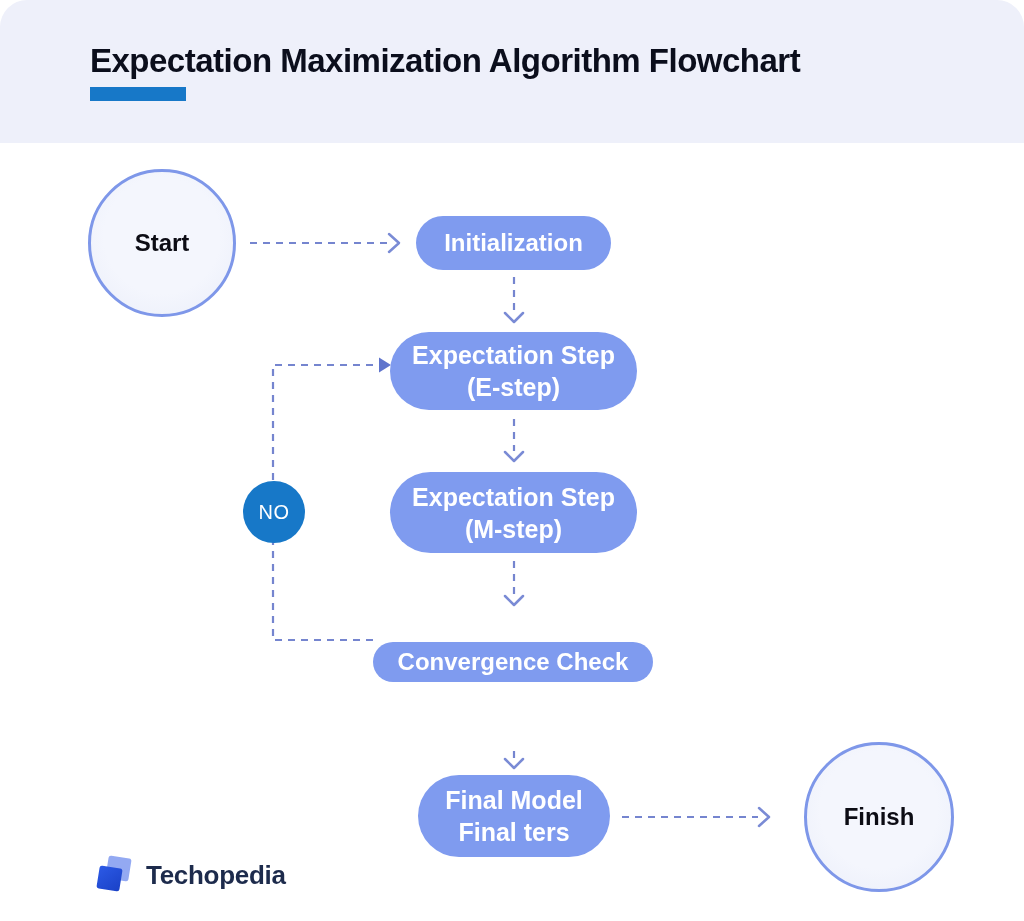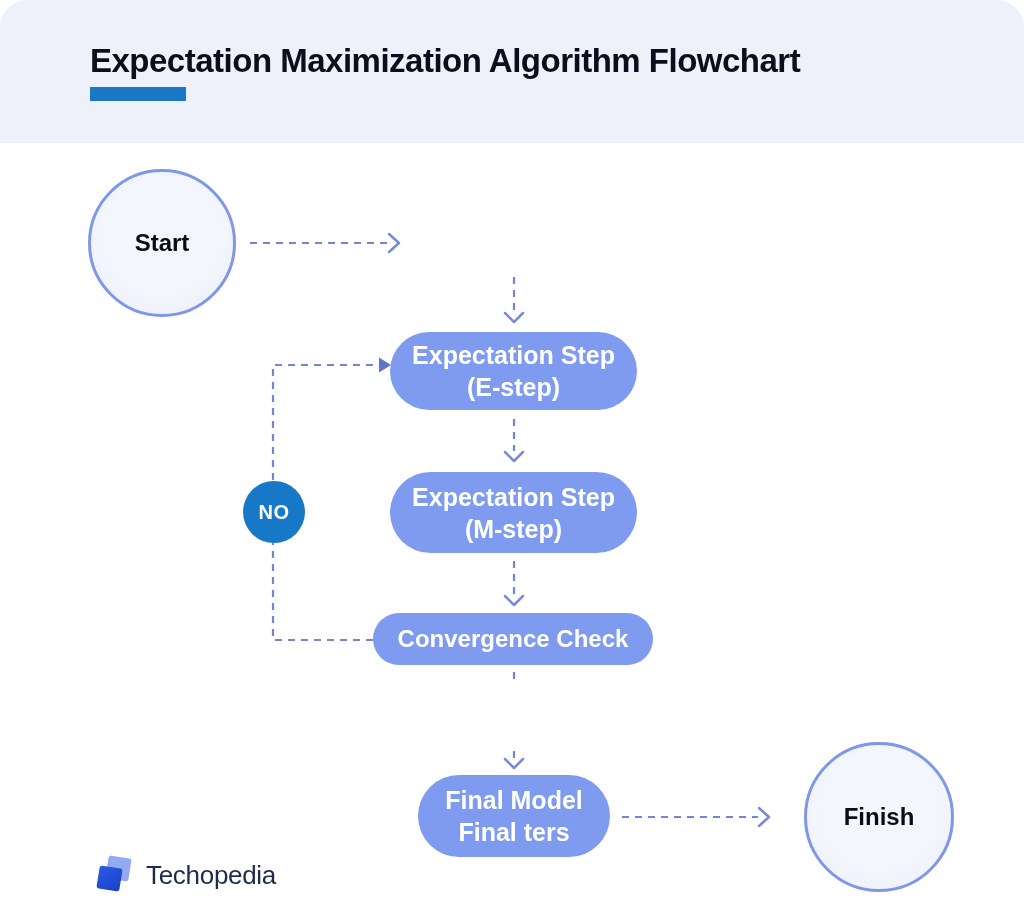--- a/index.html
+++ b/index.html
@@ -90,48 +90,48 @@
     background: var(--pill);
     color: #ffffff;
     font-weight: 700;
     border-radius: 999px;
     flex-direction: column;
     line-height: 1.28;
   }
   .pill.initialization { left: 416px; top: 216px; width: 195px; height: 54px; font-size: 24px; }
   .pill.e-step  { left: 390px; top: 332px; width: 247px; height: 78px; font-size: 25px; }
   .pill.m-step  { left: 390px; top: 472px; width: 247px; height: 81px; font-size: 25px; }
-  .pill.convergence { left: 373px; top: 613px; width: 280px; height: 52px; font-size: 24px; }
+  .pill.convergence { left: 373px; top: 642px; width: 280px; height: 40px; font-size: 24px; }
   .pill.final   { left: 418px; top: 775px; width: 192px; height: 82px; font-size: 25px; }
 
   .decision {
     z-index: 3;
     border-radius: 50%;
     background: var(--decision);
     color: #ffffff;
     font-size: 20px;
-    font-weight: 700;
+    font-weight: 400;
     letter-spacing: 0.5px;
   }
   .decision.no  { left: 243px; top: 481px; width: 62px; height: 62px; }
   .decision.yes { left: 482px; top: 685px; width: 62px; height: 62px; }
 
   .footer-brand {
     position: absolute;
     left: 92px;
     top: 853px;
     display: flex;
     align-items: center;
     gap: 10px;
     z-index: 2;
   }
   .brand-text {
     color: var(--brand);
     font-size: 26px;
-    font-weight: 400;
+    font-weight: 700;
     letter-spacing: -0.3px;
   }
 </style>
 </head>
 <body>
 
 <div class="page">
 
   <div class="header">
     <h1 class="page-title">Expectation Maximization Algorithm Flowchart</h1>
@@ -161,20 +161,23 @@
     <polyline class="chev" points="759,808 769,817 759,826"></polyline>
 
     <path class="dash" d="M373 640 H273 V365 H379"></path>
     <polygon class="tri" points="379,357.5 391,365 379,372.5"></polygon>
   </svg>
 
   <div class="node terminal start">
     <span>Start</span>
   </div>
 
+  <div class="node pill initialization">
+    <span>Initialization</span>
+  </div>
 
   <div class="node pill e-step">
     <span>Expectation Step</span>
     <span>(E-step)</span>
   </div>
 
   <div class="node pill m-step">
     <span>Expectation Step</span>
     <span>(M-step)</span>
   </div>

